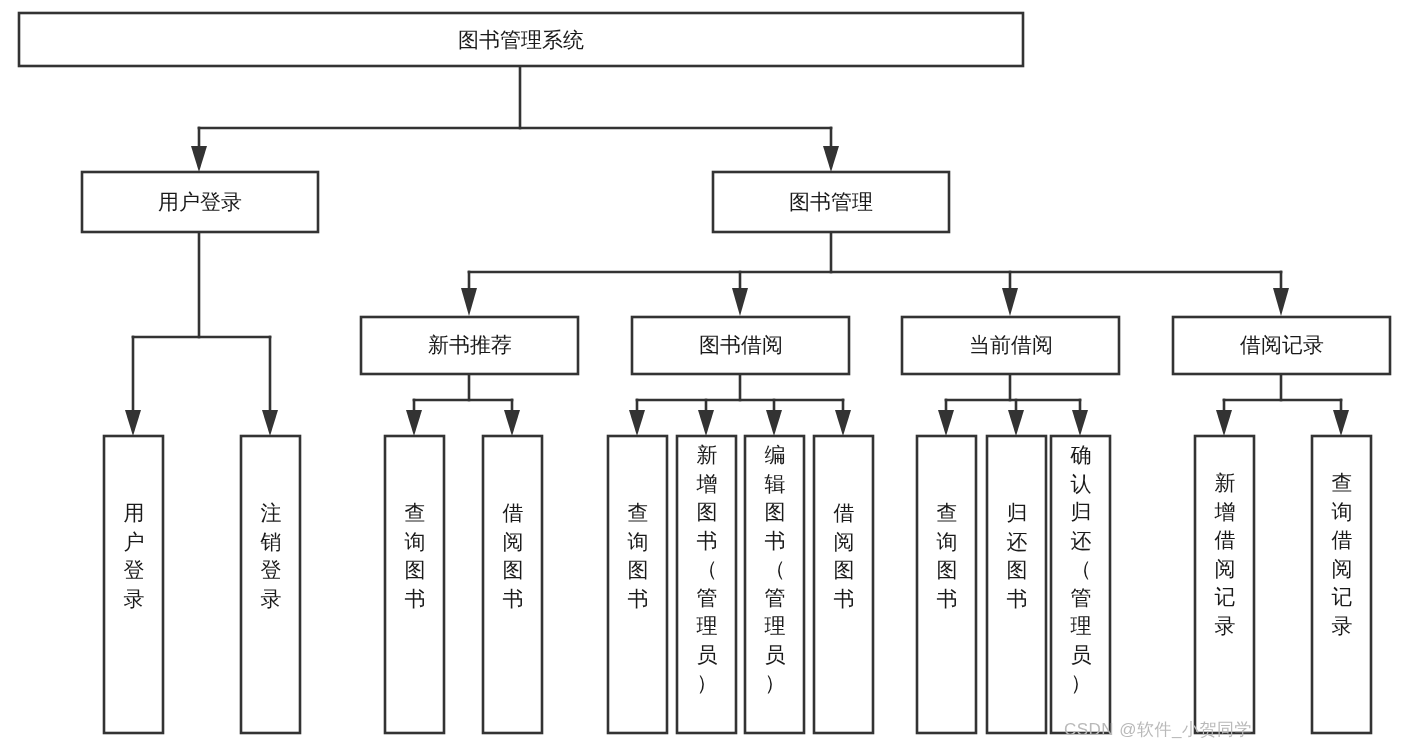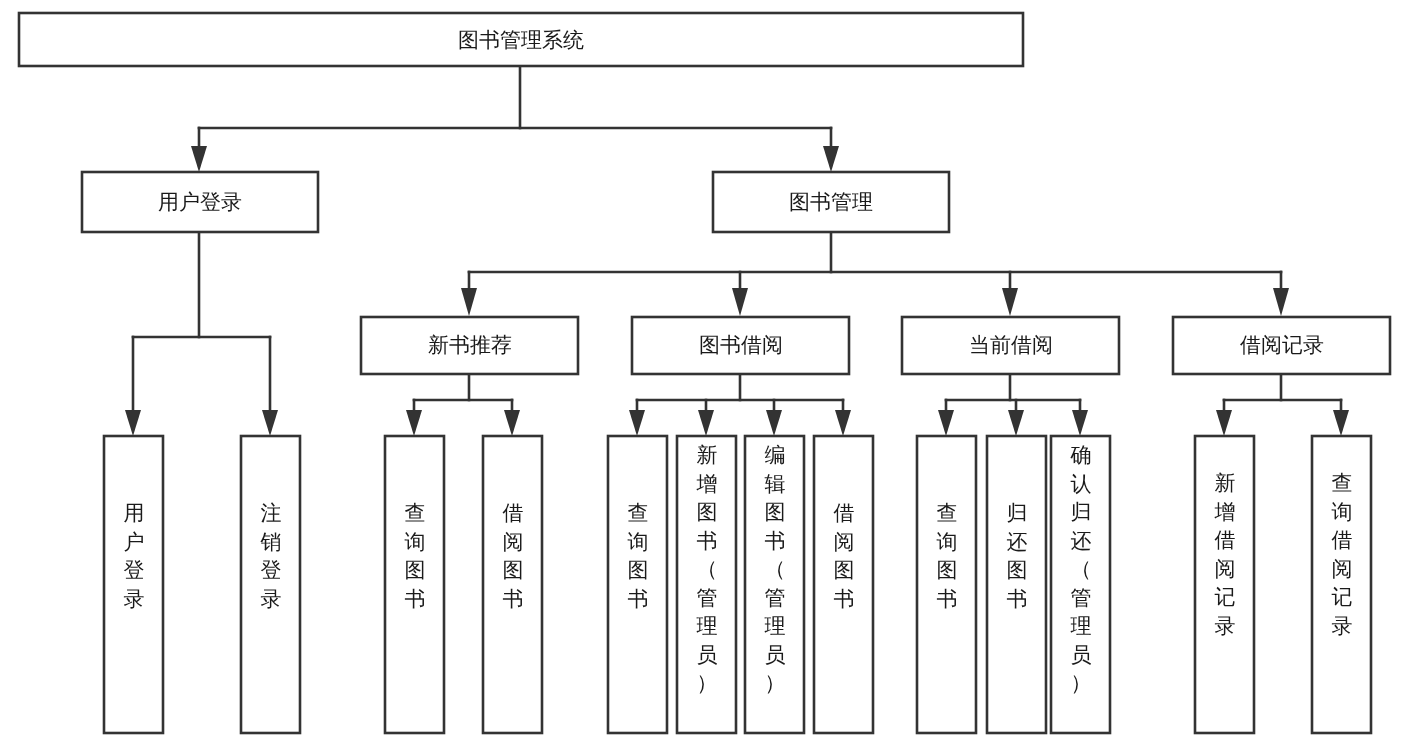--- a/index.html
+++ b/index.html
@@ -228,13 +228,14 @@
       <rect class="node-box" x="1195" y="436" width="59" height="297"></rect>
       <text class="node-label-vertical" x="1225" y="490"><tspan x="1225" y="490">新</tspan><tspan x="1225" y="518.5">增</tspan><tspan x="1225" y="547">借</tspan><tspan x="1225" y="575.5">阅</tspan><tspan x="1225" y="604">记</tspan><tspan x="1225" y="632.5">录</tspan></text>
     </g>
     <g>
       <rect class="node-box" x="1312" y="436" width="59" height="297"></rect>
       <text class="node-label-vertical" x="1342" y="490"><tspan x="1342" y="490">查</tspan><tspan x="1342" y="518.5">询</tspan><tspan x="1342" y="547">借</tspan><tspan x="1342" y="575.5">阅</tspan><tspan x="1342" y="604">记</tspan><tspan x="1342" y="632.5">录</tspan></text>
     </g>
 
   </svg>
 
+  <div class="watermark">CSDN @软件_小贺同学</div>
 </div>
 
 </body></html>

